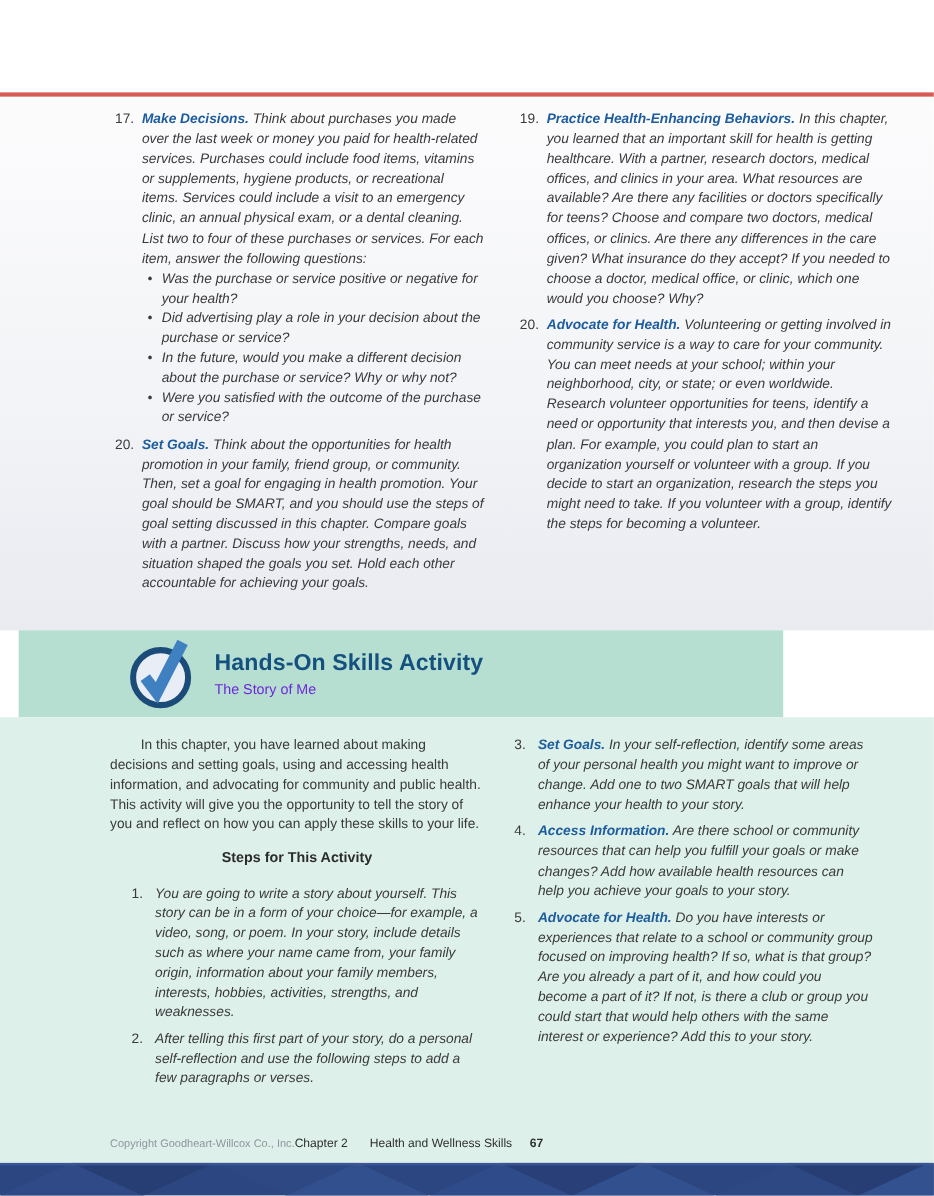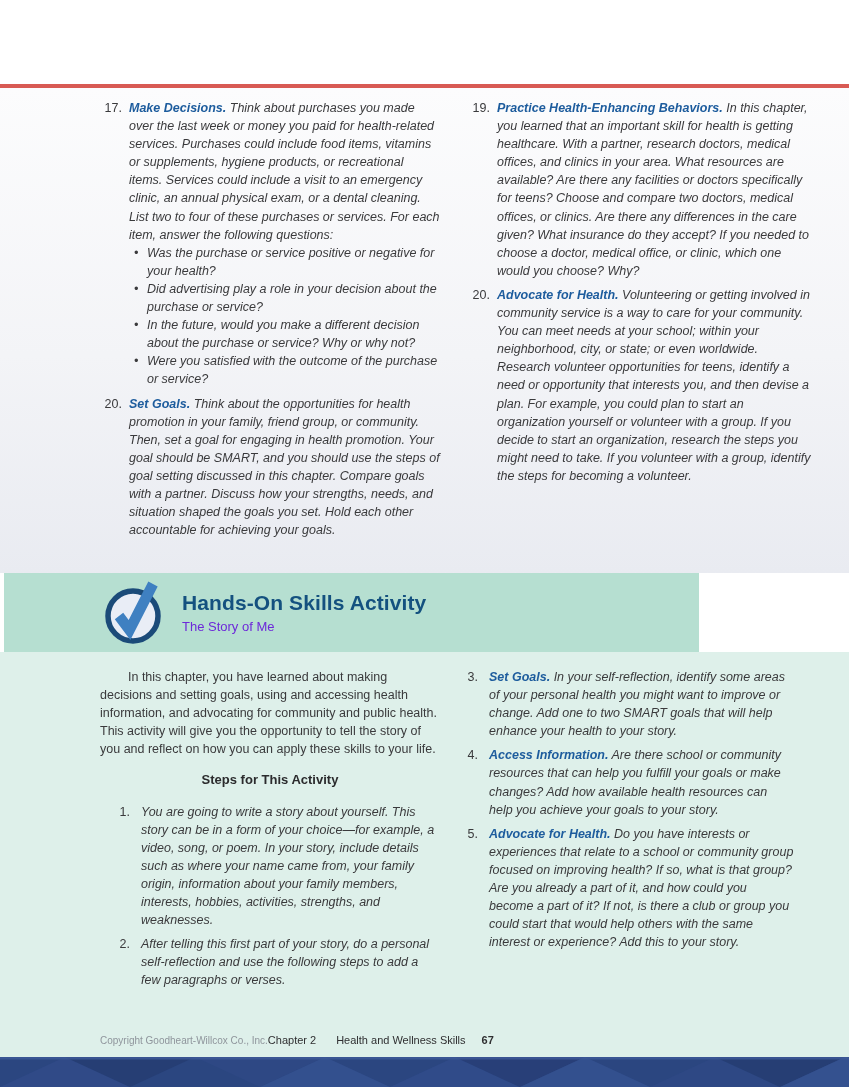--- a/index.html
+++ b/index.html
@@ -6,21 +6,21 @@
   body {
     width:849px; height:1087px; position:relative; overflow:hidden;
     background:#ffffff; color:#3a3a3c;
     font-family:"Liberation Sans", sans-serif;
   }
   .top-rule { position:absolute; left:0; top:84px; width:849px; height:4px; background:#d85a54; }
   .review-bg {
     position:absolute; left:0; top:88px; width:849px; height:485px;
     background:linear-gradient(180deg,#fcfcfd 0%, #f3f4f7 55%, #e9ebf1 100%);
   }
-  .banner { position:absolute; left:4px; top:573px; width:695px; height:79px; background:#b6dfd1; }
+  .banner { position:absolute; left:17px; top:573px; width:695px; height:79px; background:#b6dfd1; }
   .activity-bg { position:absolute; left:0; top:652px; width:849px; height:405px; background:#def0ea; }
   .bottom-bar { position:absolute; left:0; top:1057px; width:849px; height:30px; line-height:0; }
 
   .col { position:absolute; width:340px; font-size:12.5px; line-height:18.1px; }
   #col-tl { left:100px; top:99px; }
   #col-tr { left:468px; top:99px; width:346px; }
   #col-bl { left:100px; top:668px; }
   #col-br { left:448px; top:668px; width:346px; }
 
   .item { display:flex; margin-bottom:6px; }

